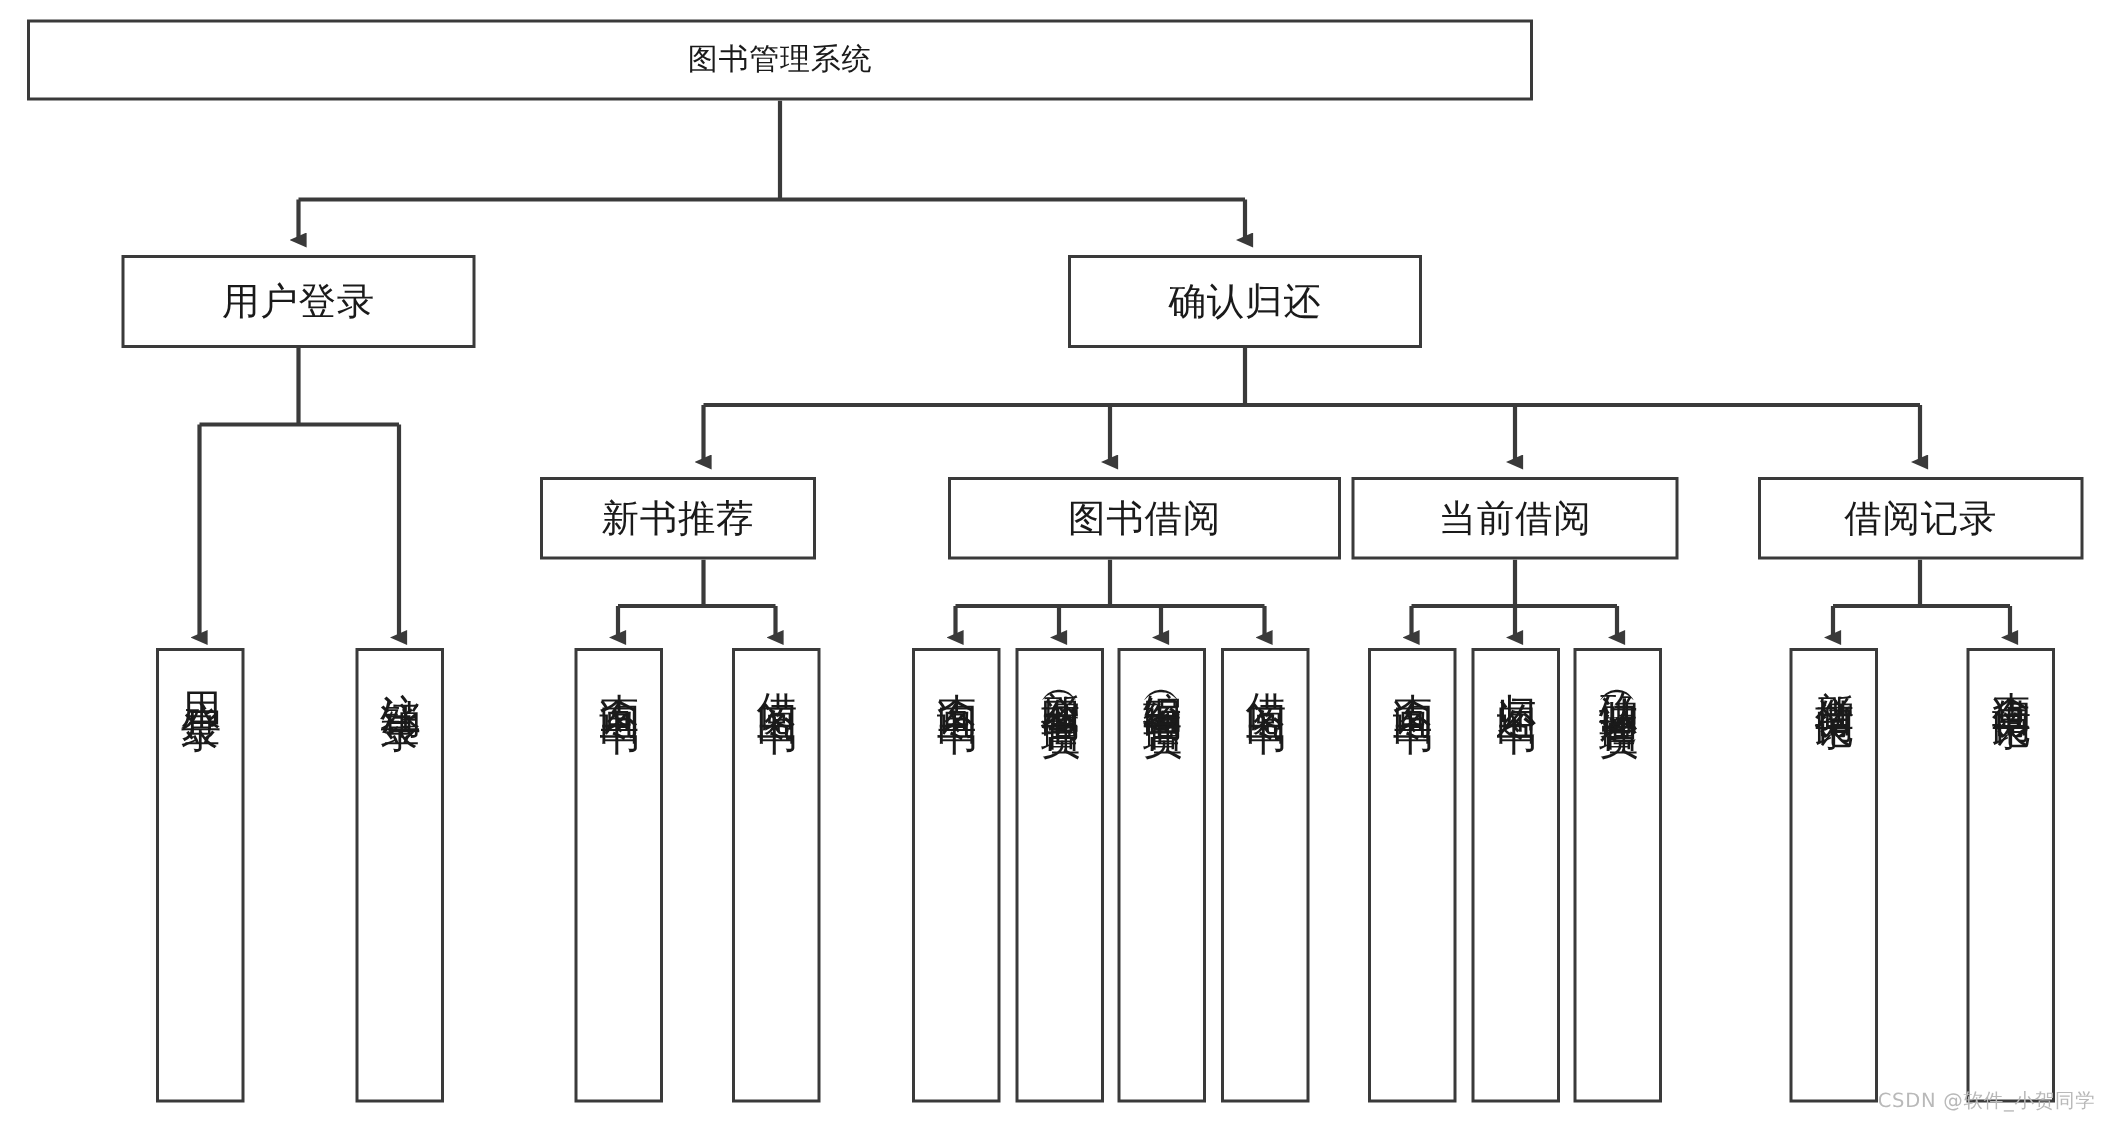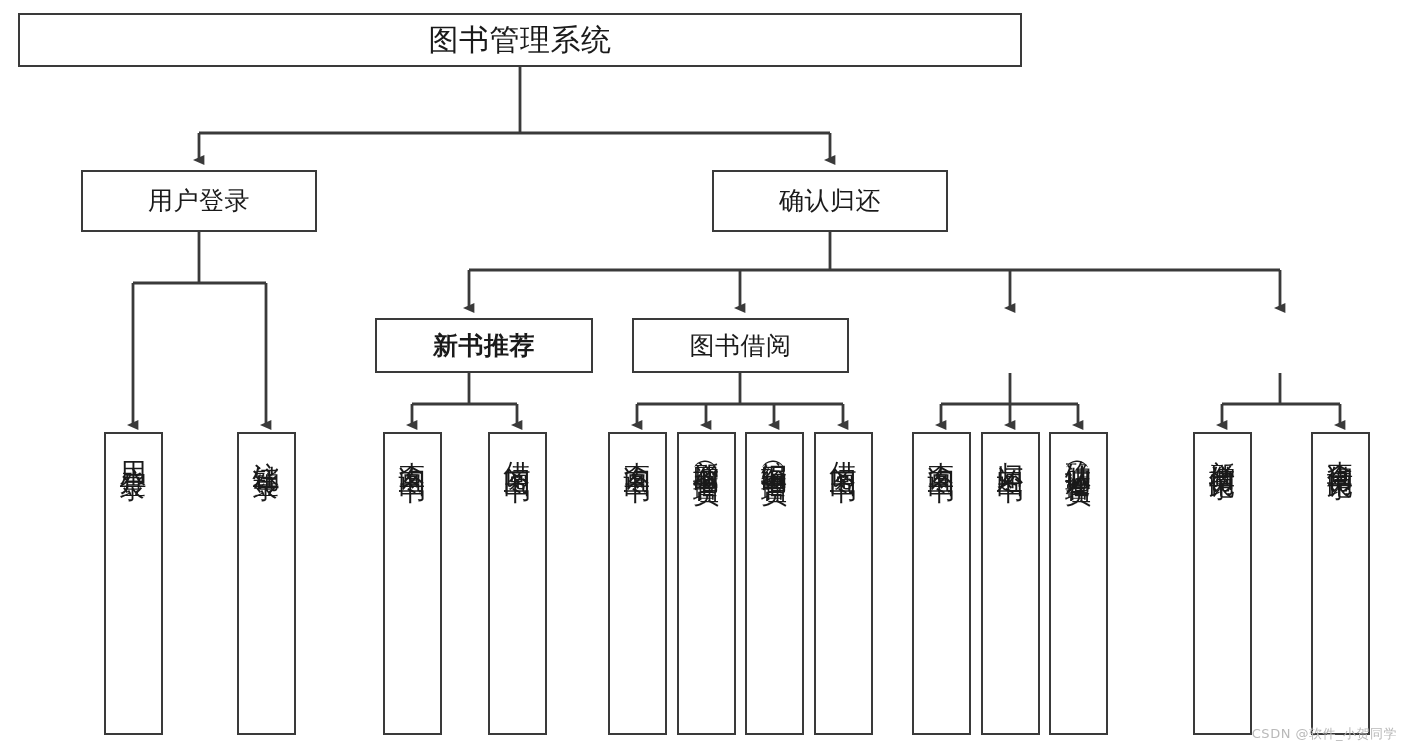--- a/index.html
+++ b/index.html
@@ -39,21 +39,21 @@
     line-height: 1.18;
     letter-spacing: 0.5px;
     text-align: center;
     white-space: pre;
   }
   
   .node.h .label {
     font-size: 25px;
   }
   .node.root .label {
-    font-size: 30px;
+    font-size: 20px;
   }
   
   .node.v {
     align-items: flex-start;
     justify-content: center;
     padding-top: 6px;
   }
   .node.v .label {
     writing-mode: vertical-rl;
     text-orientation: upright;
@@ -135,25 +135,31 @@
     <span class="label">图书管理系统</span>
   </div>
 
   <div class="node h" style="left:81px; top:170px; width:236px; height:62px;">
     <span class="label">用户登录</span>
   </div>
   <div class="node h" style="left:712px; top:170px; width:236px; height:62px;">
     <span class="label">确认归还</span>
   </div>
 
-  <div class="node h" style="left:375px; top:318px; width:218px; height:55px;font-weight:bold;">
+  <div class="node h" style="left:360px; top:318px; width:184px; height:55px;">
     <span class="label">新书推荐</span>
   </div>
-  <div class="node h" style="left:632px; top:318px; width:217px; height:55px;">
+  <div class="node h" style="left:632px; top:318px; width:262px; height:55px;">
     <span class="label">图书借阅</span>
+  </div>
+  <div class="node h" style="left:901px; top:318px; width:218px; height:55px;">
+    <span class="label">当前借阅</span>
+  </div>
+  <div class="node h" style="left:1172px; top:318px; width:217px; height:55px;">
+    <span class="label">借阅记录</span>
   </div>
 
   <div class="node v" style="left:104px; top:432px; width:59px; height:303px;">
     <span class="label">用户登录</span>
   </div>
   <div class="node v" style="left:237px; top:432px; width:59px; height:303px;">
     <span class="label">注销登录</span>
   </div>
 
   <div class="node v" style="left:383px; top:432px; width:59px; height:303px;">

